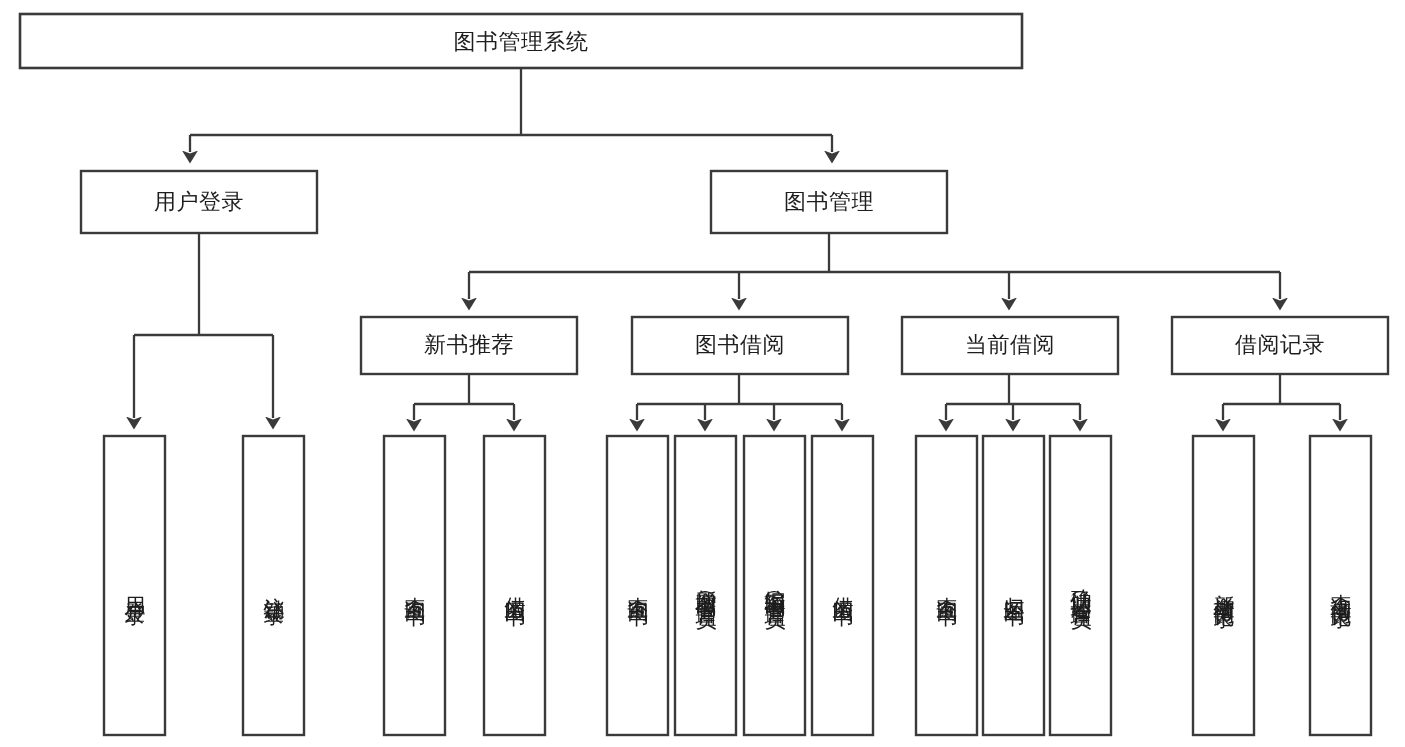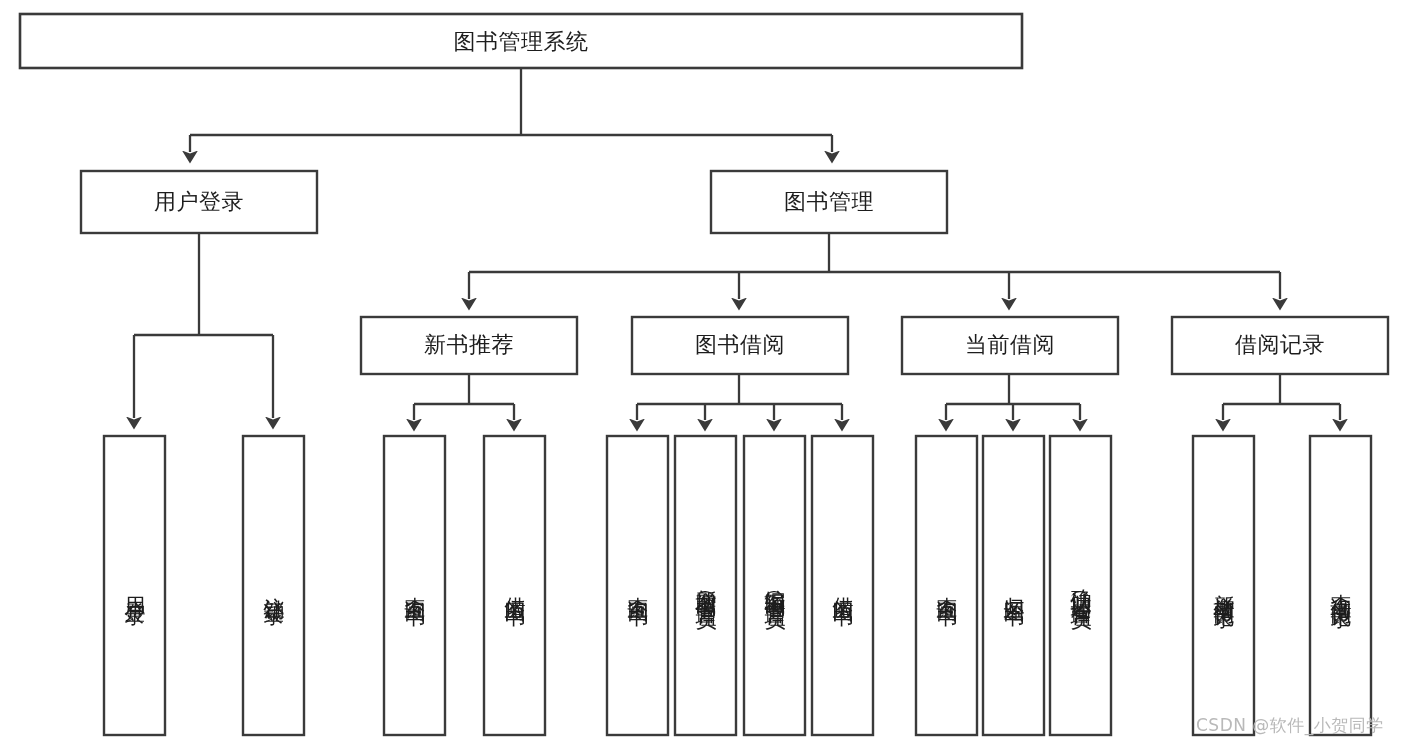--- a/index.html
+++ b/index.html
@@ -230,15 +230,14 @@
   <div class="node-label-v" style="left: 744px; top: 436px; width: 61px; height: 299px; display: flex; align-items: center; justify-content: center;">编辑图书（管理员）</div>
   <div class="node-label-v" style="left: 812px; top: 436px; width: 61px; height: 299px; display: flex; align-items: center; justify-content: center;">借阅图书</div>
 
   <div class="node-label-v" style="left: 916px; top: 436px; width: 61px; height: 299px; display: flex; align-items: center; justify-content: center;">查询图书</div>
   <div class="node-label-v" style="left: 983px; top: 436px; width: 61px; height: 299px; display: flex; align-items: center; justify-content: center;">归还图书</div>
   <div class="node-label-v" style="left: 1050px; top: 436px; width: 61px; height: 299px; display: flex; align-items: center; justify-content: center;">确认归还（管理员）</div>
 
   <div class="node-label-v" style="left: 1193px; top: 436px; width: 61px; height: 299px; display: flex; align-items: center; justify-content: center;">新增借阅记录</div>
   <div class="node-label-v" style="left: 1310px; top: 436px; width: 61px; height: 299px; display: flex; align-items: center; justify-content: center;">查询借阅记录</div>
 
-  <div class="watermark" style="left:1196px; top:714px;">CSDN @软件_小贺同学</div>
 
 </div>
 
 </body></html>

